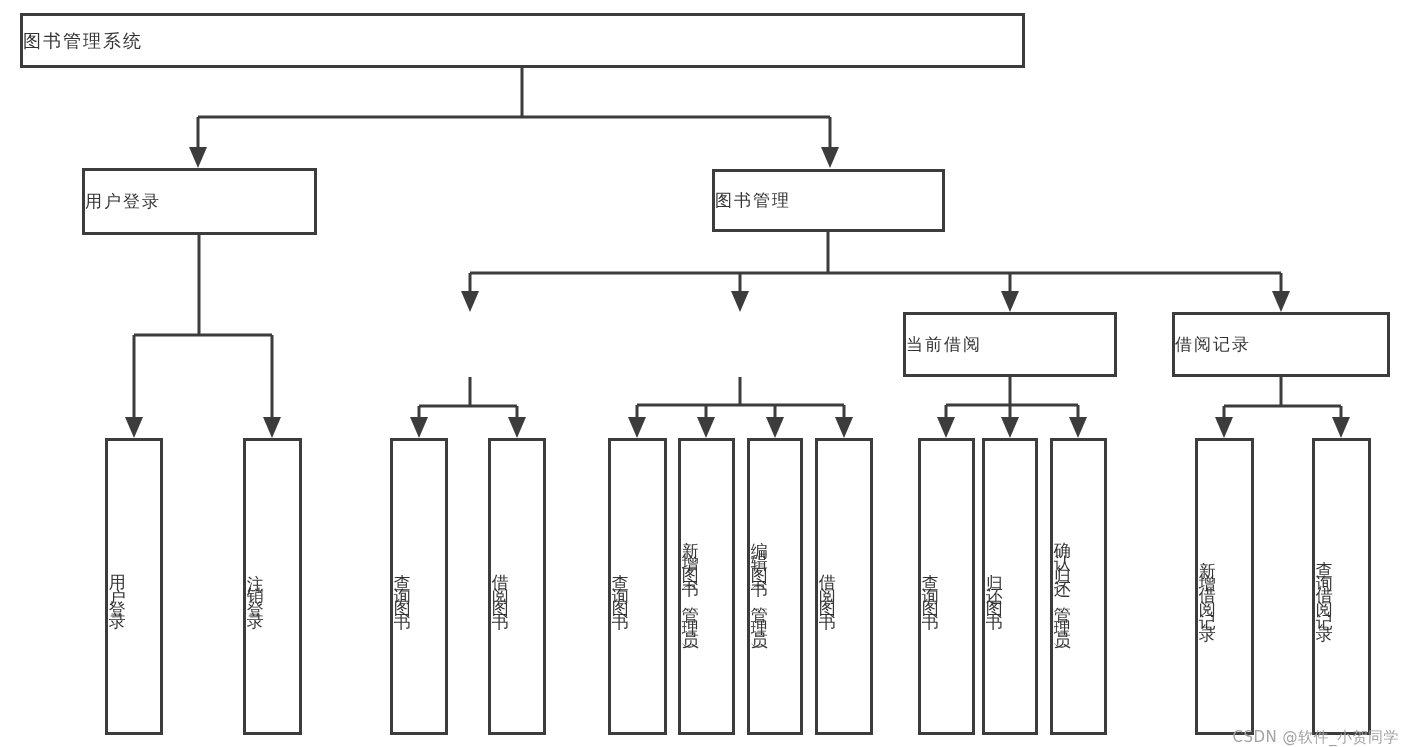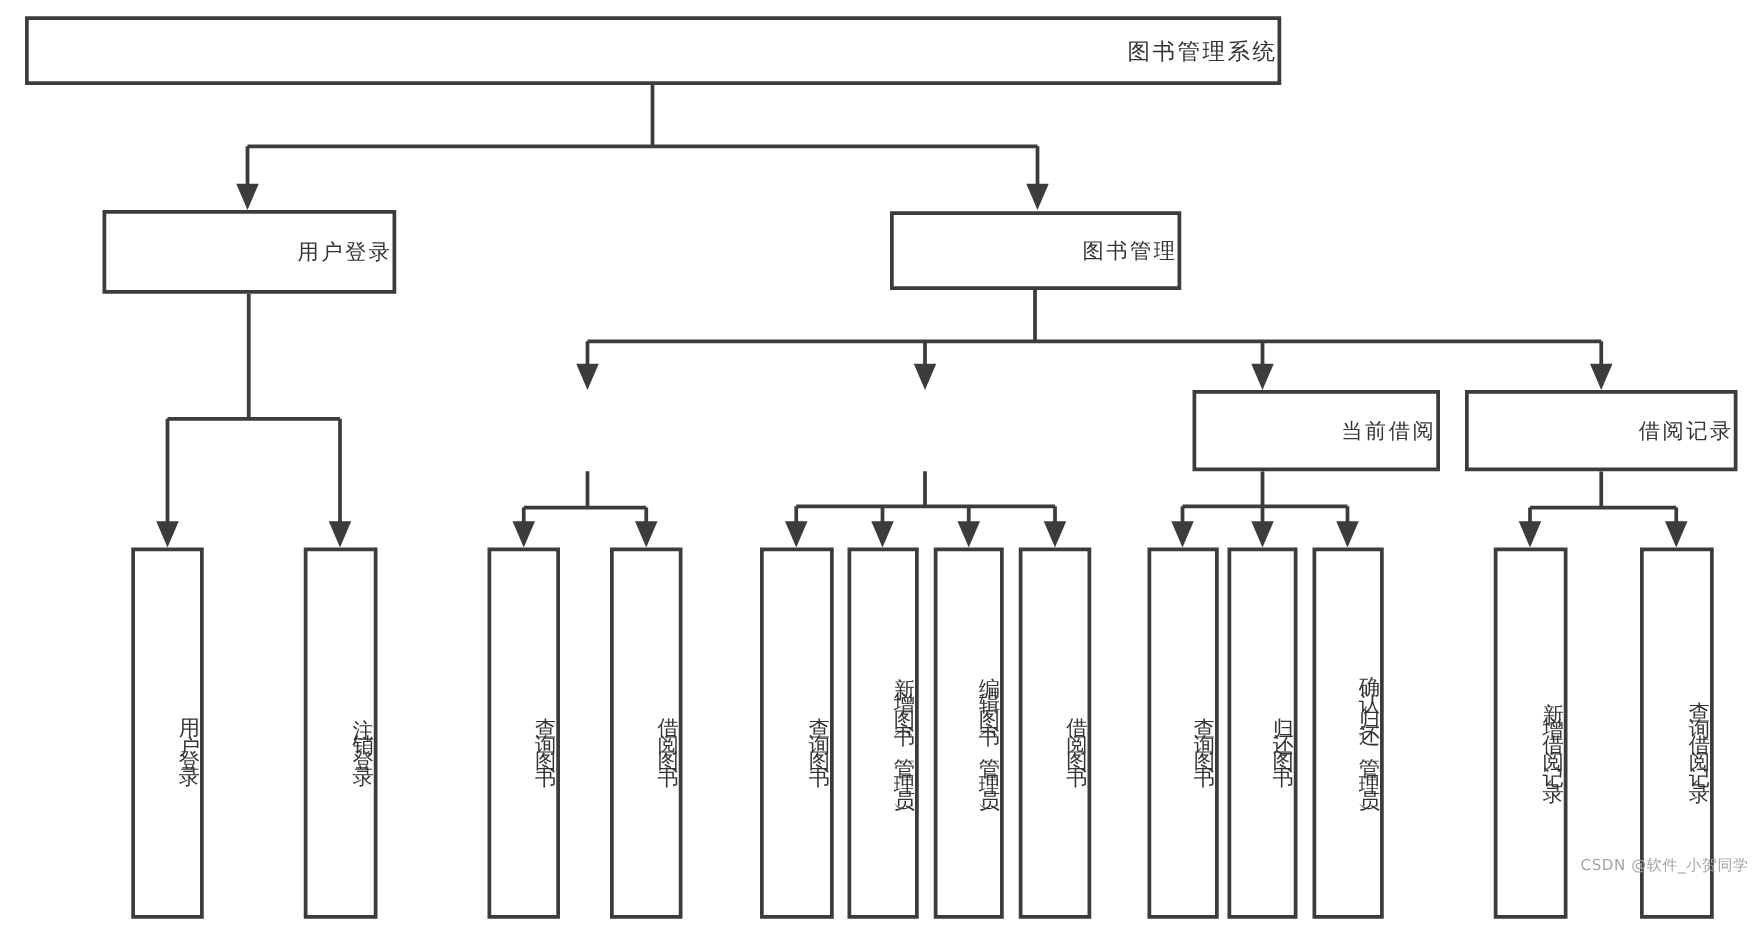--- a/index.html
+++ b/index.html
@@ -17,41 +17,41 @@
     overflow:hidden;
   }
   .connectors{position:absolute;left:0;top:0;width:1405px;height:747px;}
   .connectors path{stroke:var(--line);stroke-width:3;fill:none;}
   .connectors polygon{fill:var(--line);stroke:none;}
   .node{
     position:absolute;
     box-sizing:border-box;
     border:3px solid var(--line);
     background:var(--bg);
-    display:flex;align-items:center;justify-content:flex-end;
+    display:flex;align-items:center;justify-content:flex-start;
     color:var(--text);
   }
   .node.h span{
     font-size:17px;
     letter-spacing:2px;
     white-space:nowrap;
   }
   .node.root span{font-size:18px;letter-spacing:2px;}
   .node.leaf span{
     writing-mode:vertical-rl;
     text-orientation:mixed;
     font-size:17px;
     letter-spacing:13px;
     line-height:1.1;
     white-space:nowrap;
   }
   .watermark{
     position:absolute;
-    top:684px;right:6px;
-    font-size:12px;
+    top:728px;right:6px;
+    font-size:15px;
     color:var(--watermark);
     letter-spacing:0.5px;
     white-space:nowrap;
   }
 </style>
 </head>
 <body>
 
 <div class="canvas">
 
@@ -96,21 +96,21 @@
     <span>图书管理系统</span>
   </div>
 
   <div class="node h" style="left:82px;top:168px;width:235px;height:67px">
     <span>用户登录</span>
   </div>
   <div class="node h" style="left:712px;top:169px;width:233px;height:63px">
     <span>图书管理</span>
   </div>
 
-  <div class="node h" style="left:954px;top:312px;width:198px;height:65px">
+  <div class="node h" style="left:903px;top:312px;width:214px;height:65px">
     <span>当前借阅</span>
   </div>
   <div class="node h" style="left:1172px;top:312px;width:218px;height:65px">
     <span>借阅记录</span>
   </div>
 
   <div class="node leaf" style="left:105px;top:438px;width:58px;height:297px">
     <span>用户登录</span>
   </div>
   <div class="node leaf" style="left:243px;top:438px;width:59px;height:297px">

